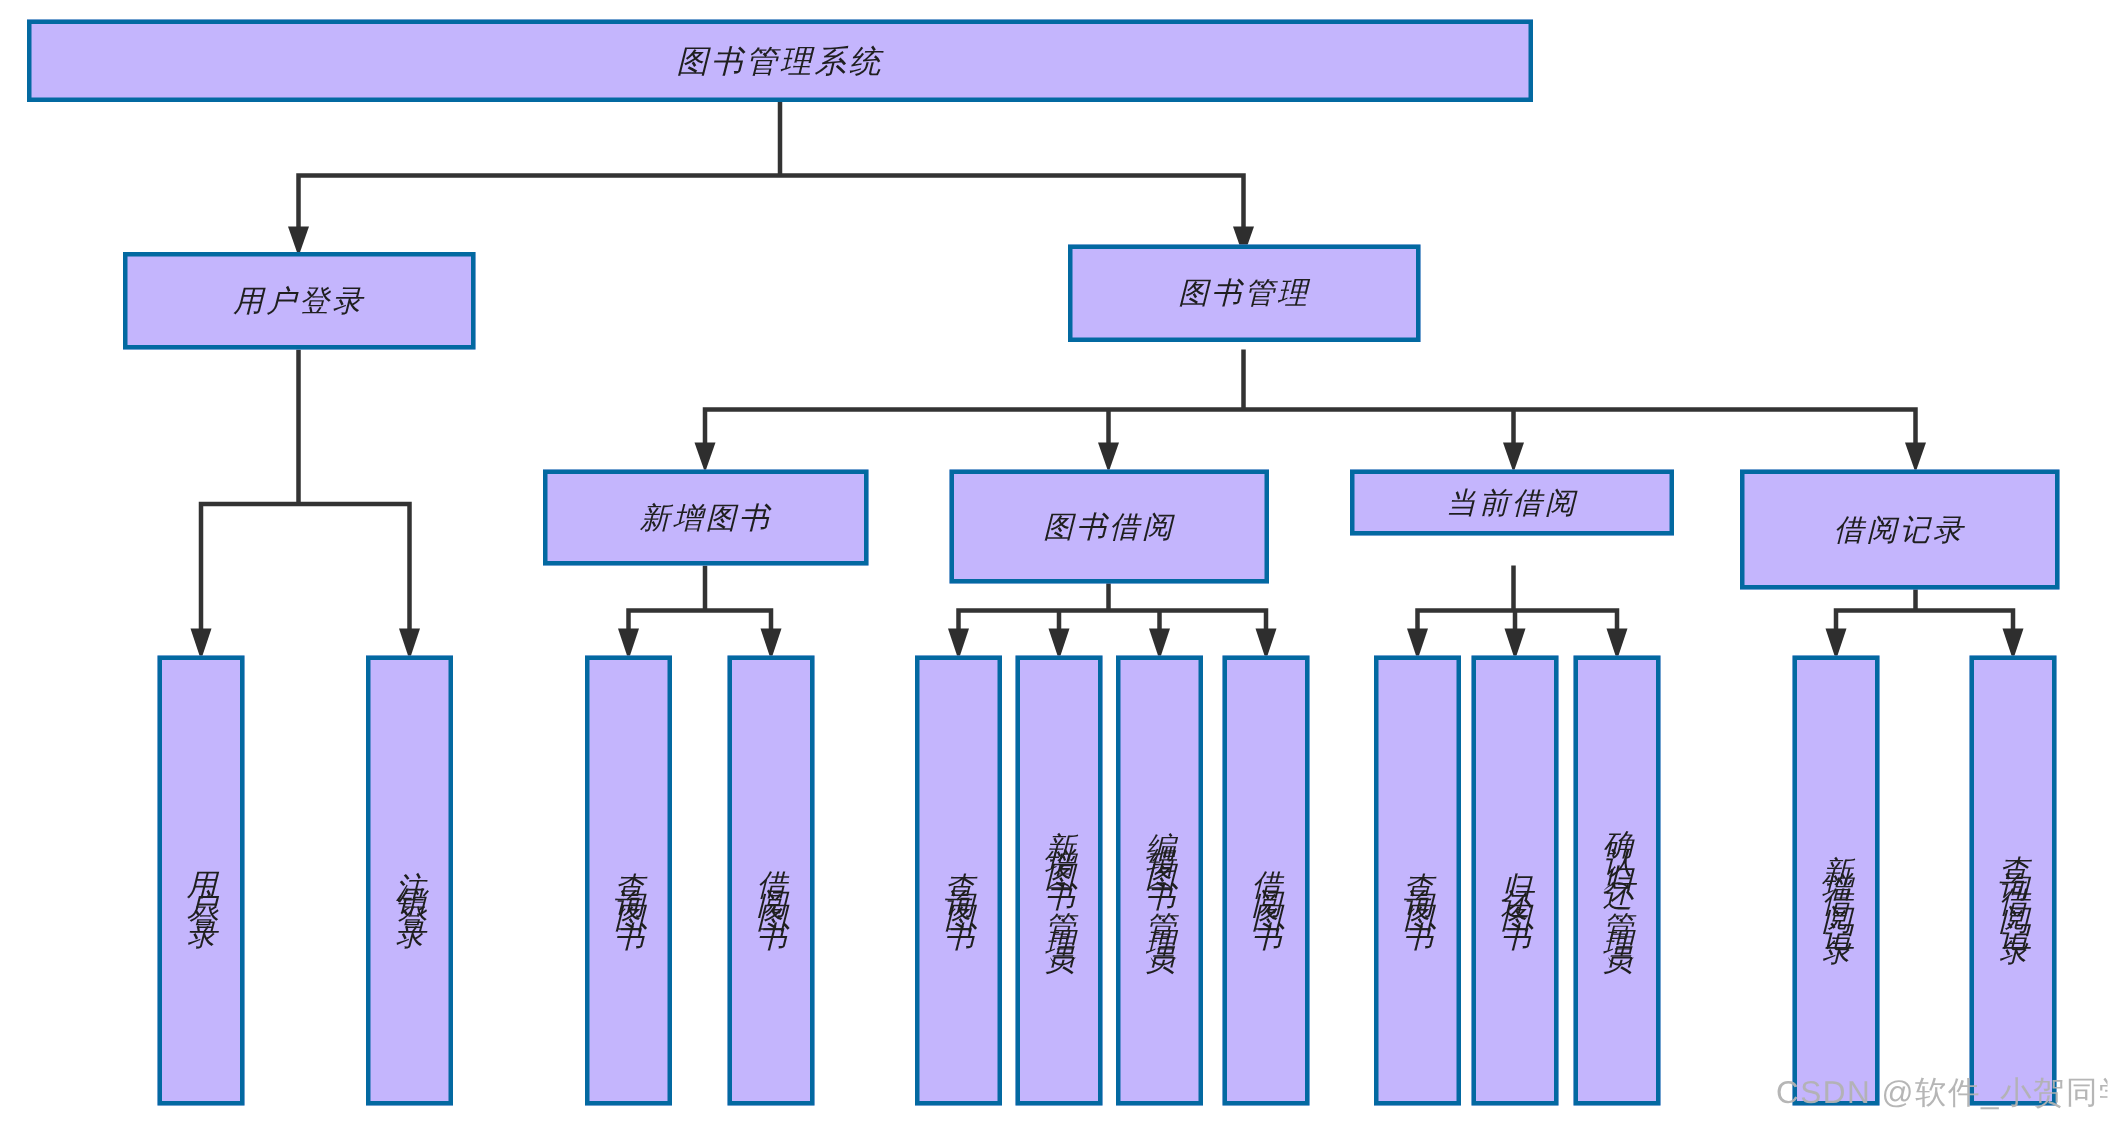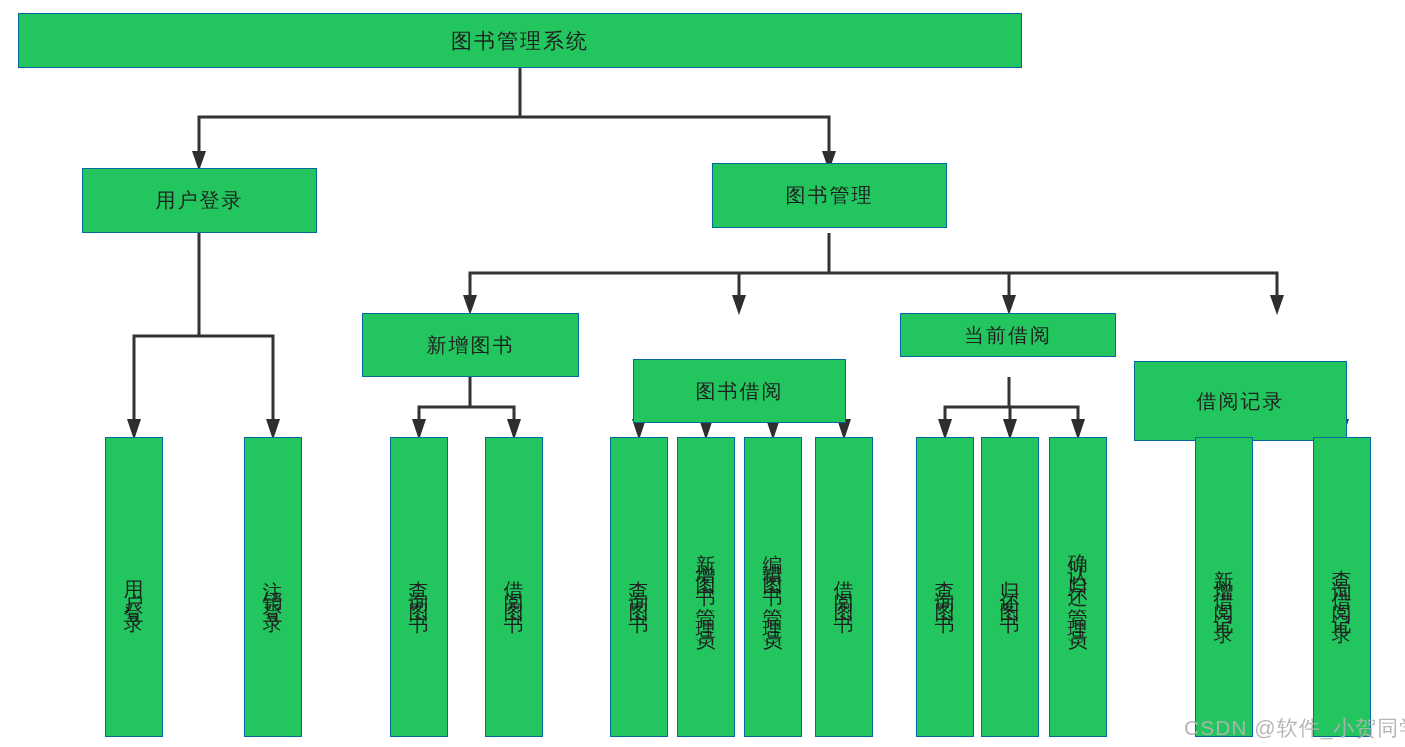--- a/index.html
+++ b/index.html
@@ -5,25 +5,26 @@
   * { margin: 0; padding: 0; box-sizing: border-box; }
   html, body { background: #ffffff; }
   body {
     font-family: "Liberation Sans", "DejaVu Sans", sans-serif;
     width: 1405px; height: 747px; position: relative; overflow: hidden;
   }
   .stage { position: absolute; left: 0; top: 0; width: 1405px; height: 747px; }
   .connectors { position: absolute; left: 0; top: 0; width: 1405px; height: 747px; z-index: 1; }
   .node {
     position: absolute;
-    background: #22c55e;
-    border: 1px solid #0369a1;
+    background: #c4b5fd;
+    border: 3px solid #0369a1;
     display: flex; align-items: center; justify-content: center;
     color: #1f1f1f;
     z-index: 2;
+    font-style: italic;
   }
   .h-node { font-size: 20px; letter-spacing: 2px; }
   .root-node { font-size: 21px; letter-spacing: 2px; }
   .v-node span {
     writing-mode: vertical-lr;
     text-orientation: mixed;
     font-size: 20px;
     letter-spacing: 11px;
     line-height: 1;
     white-space: nowrap;
@@ -89,23 +90,23 @@
       <polygon points="1335,419 1349,419 1342,440"></polygon>
     </g>
   </svg>
 
   <div class="node h-node root-node" style="left:18px; top:13px; width:1004px; height:55px;">图书管理系统</div>
 
   <div class="node h-node" style="left:82px; top:168px; width:235px; height:65px;">用户登录</div>
   <div class="node h-node" style="left:712px; top:163px; width:235px; height:65px;">图书管理</div>
 
   <div class="node h-node" style="left:362px; top:313px; width:217px; height:64px;">新增图书</div>
-  <div class="node h-node" style="left:633px; top:313px; width:213px; height:64px;margin-top:46px;">图书借阅</div>
+  <div class="node h-node" style="left:633px; top:313px; width:213px; height:76px;">图书借阅</div>
   <div class="node h-node" style="left:900px; top:313px; width:216px; height:44px;text-align:right;">当前借阅</div>
-  <div class="node h-node" style="left:1134px; top:313px; width:213px; height:80px;margin-top:48px;">借阅记录</div>
+  <div class="node h-node" style="left:1160px; top:313px; width:213px; height:80px;">借阅记录</div>
 
   <div class="node v-node" style="left:105px; top:437px; width:58px; height:300px;">
     <span>用户登录</span>
   </div>
   <div class="node v-node" style="left:244px; top:437px; width:58px; height:300px;">
     <span>注销登录</span>
   </div>
 
   <div class="node v-node" style="left:390px; top:437px; width:58px; height:300px;">
     <span>查询图书</span>

